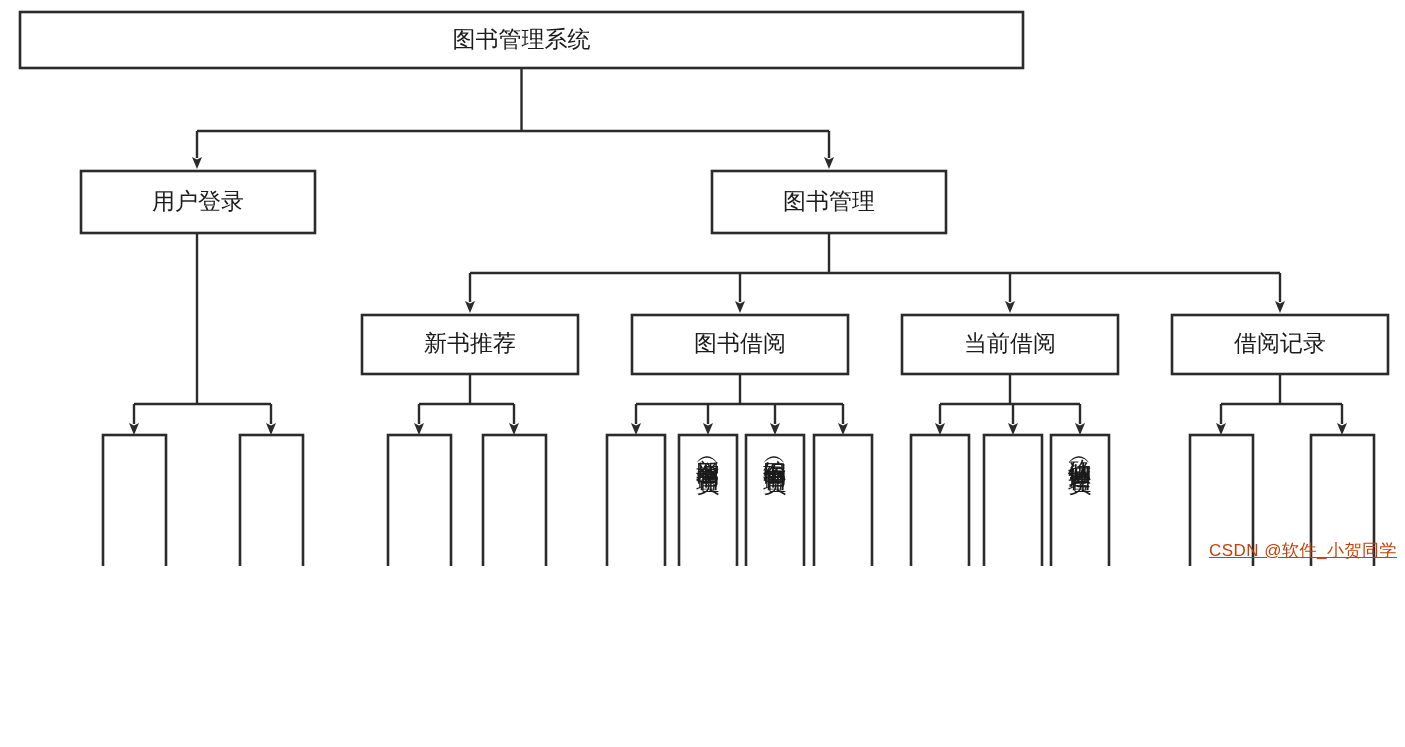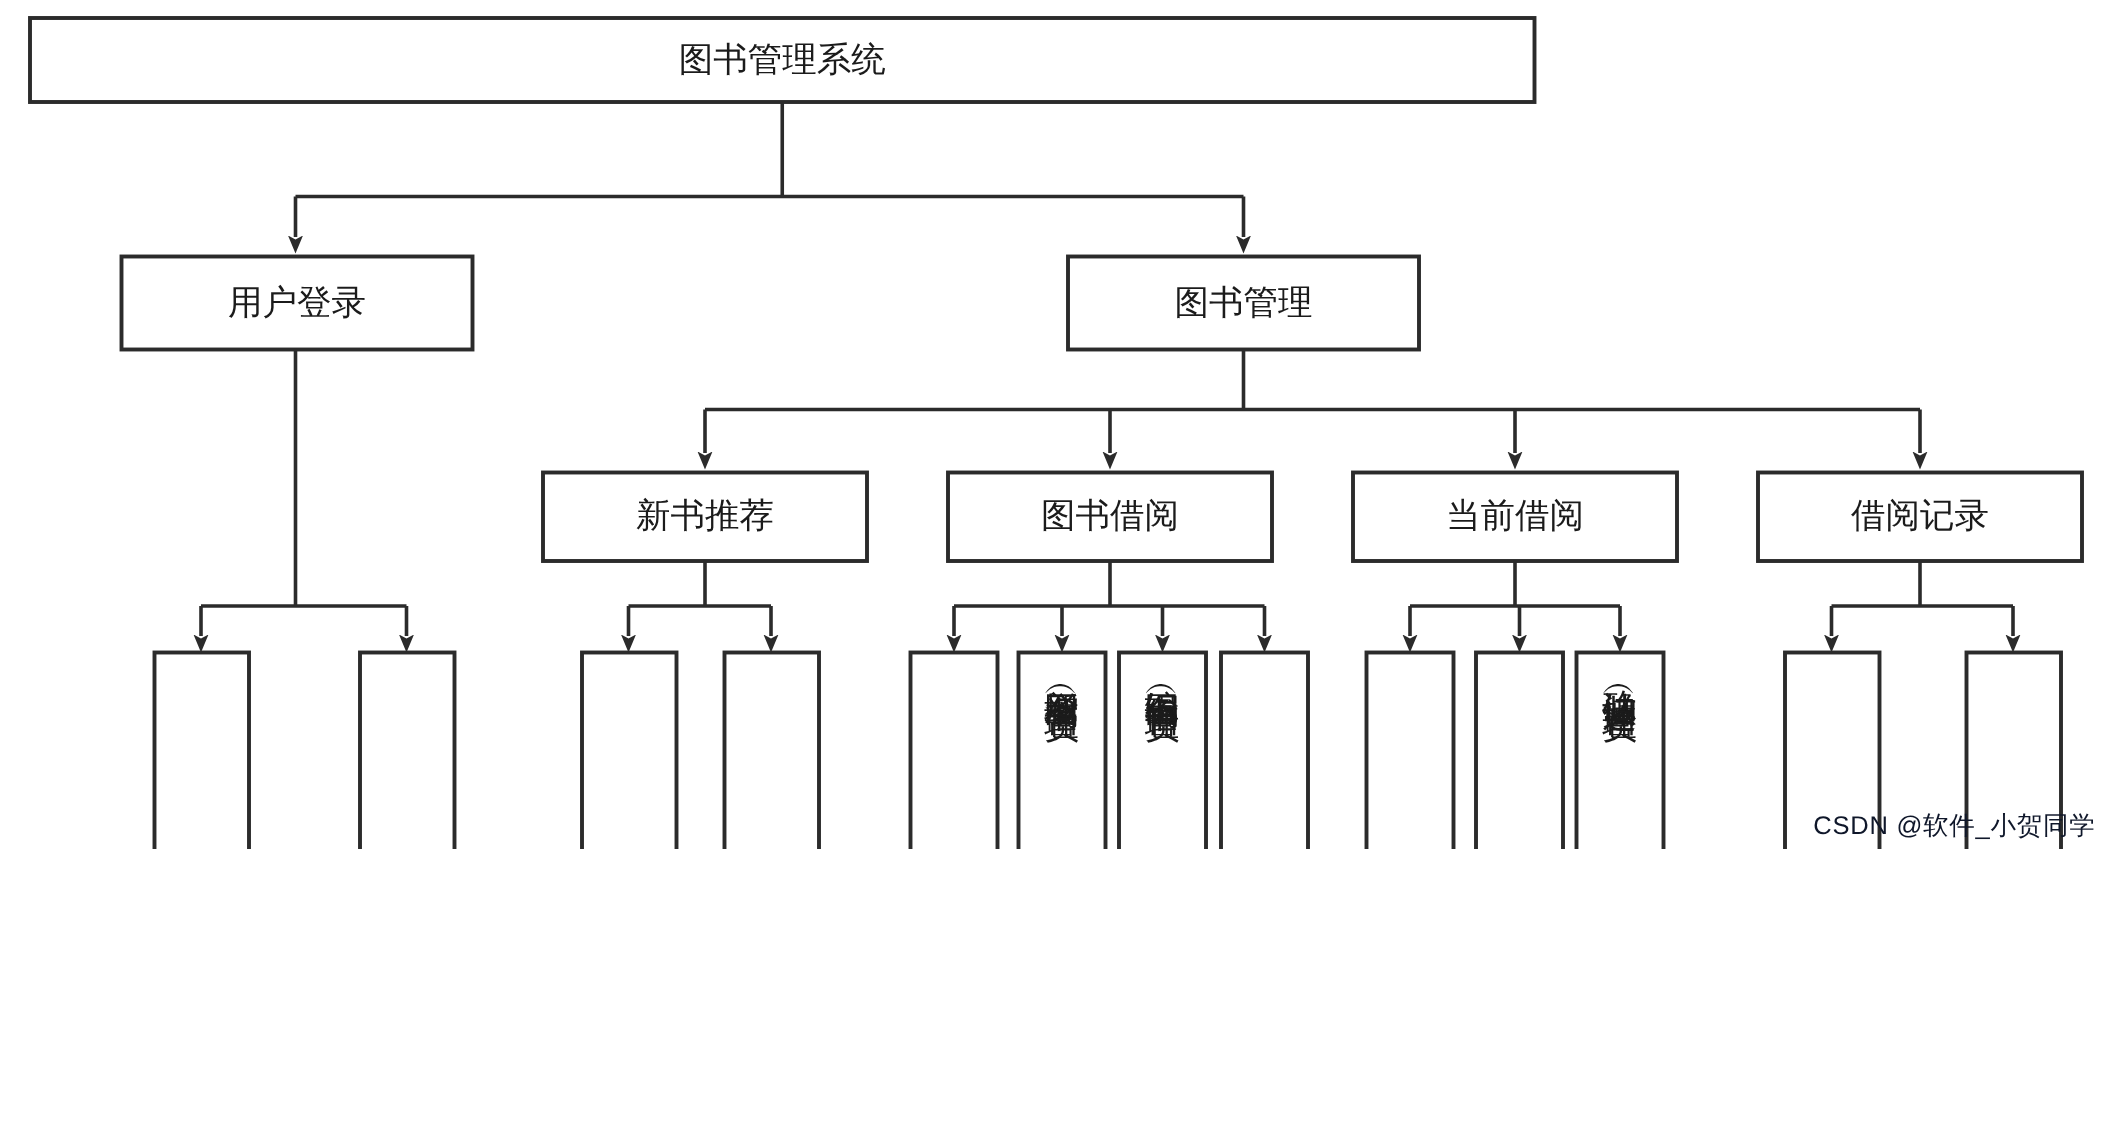--- a/index.html
+++ b/index.html
@@ -71,23 +71,24 @@
     letter-spacing: 2px;
     white-space: nowrap;
     text-align: center;
   }
   .watermark {
     position: absolute;
     right: 8px;
     bottom: 4px;
     font-family: "Liberation Sans", "DejaVu Sans", sans-serif;
     font-size: 17px;
-    color: #0f172a;
+    color: #c2410c;
     letter-spacing: 0.5px;
     white-space: nowrap;
+    text-decoration: underline;
   }
 </style>
 </head>
 <body>
 
 <div id="diagram-root">
 
   <svg id="flow-svg" viewBox="0 0 1405 747">
     <defs>
       <marker id="arrow" markerWidth="12" markerHeight="12" refX="1" refY="5" orient="auto" markerUnits="userSpaceOnUse">

